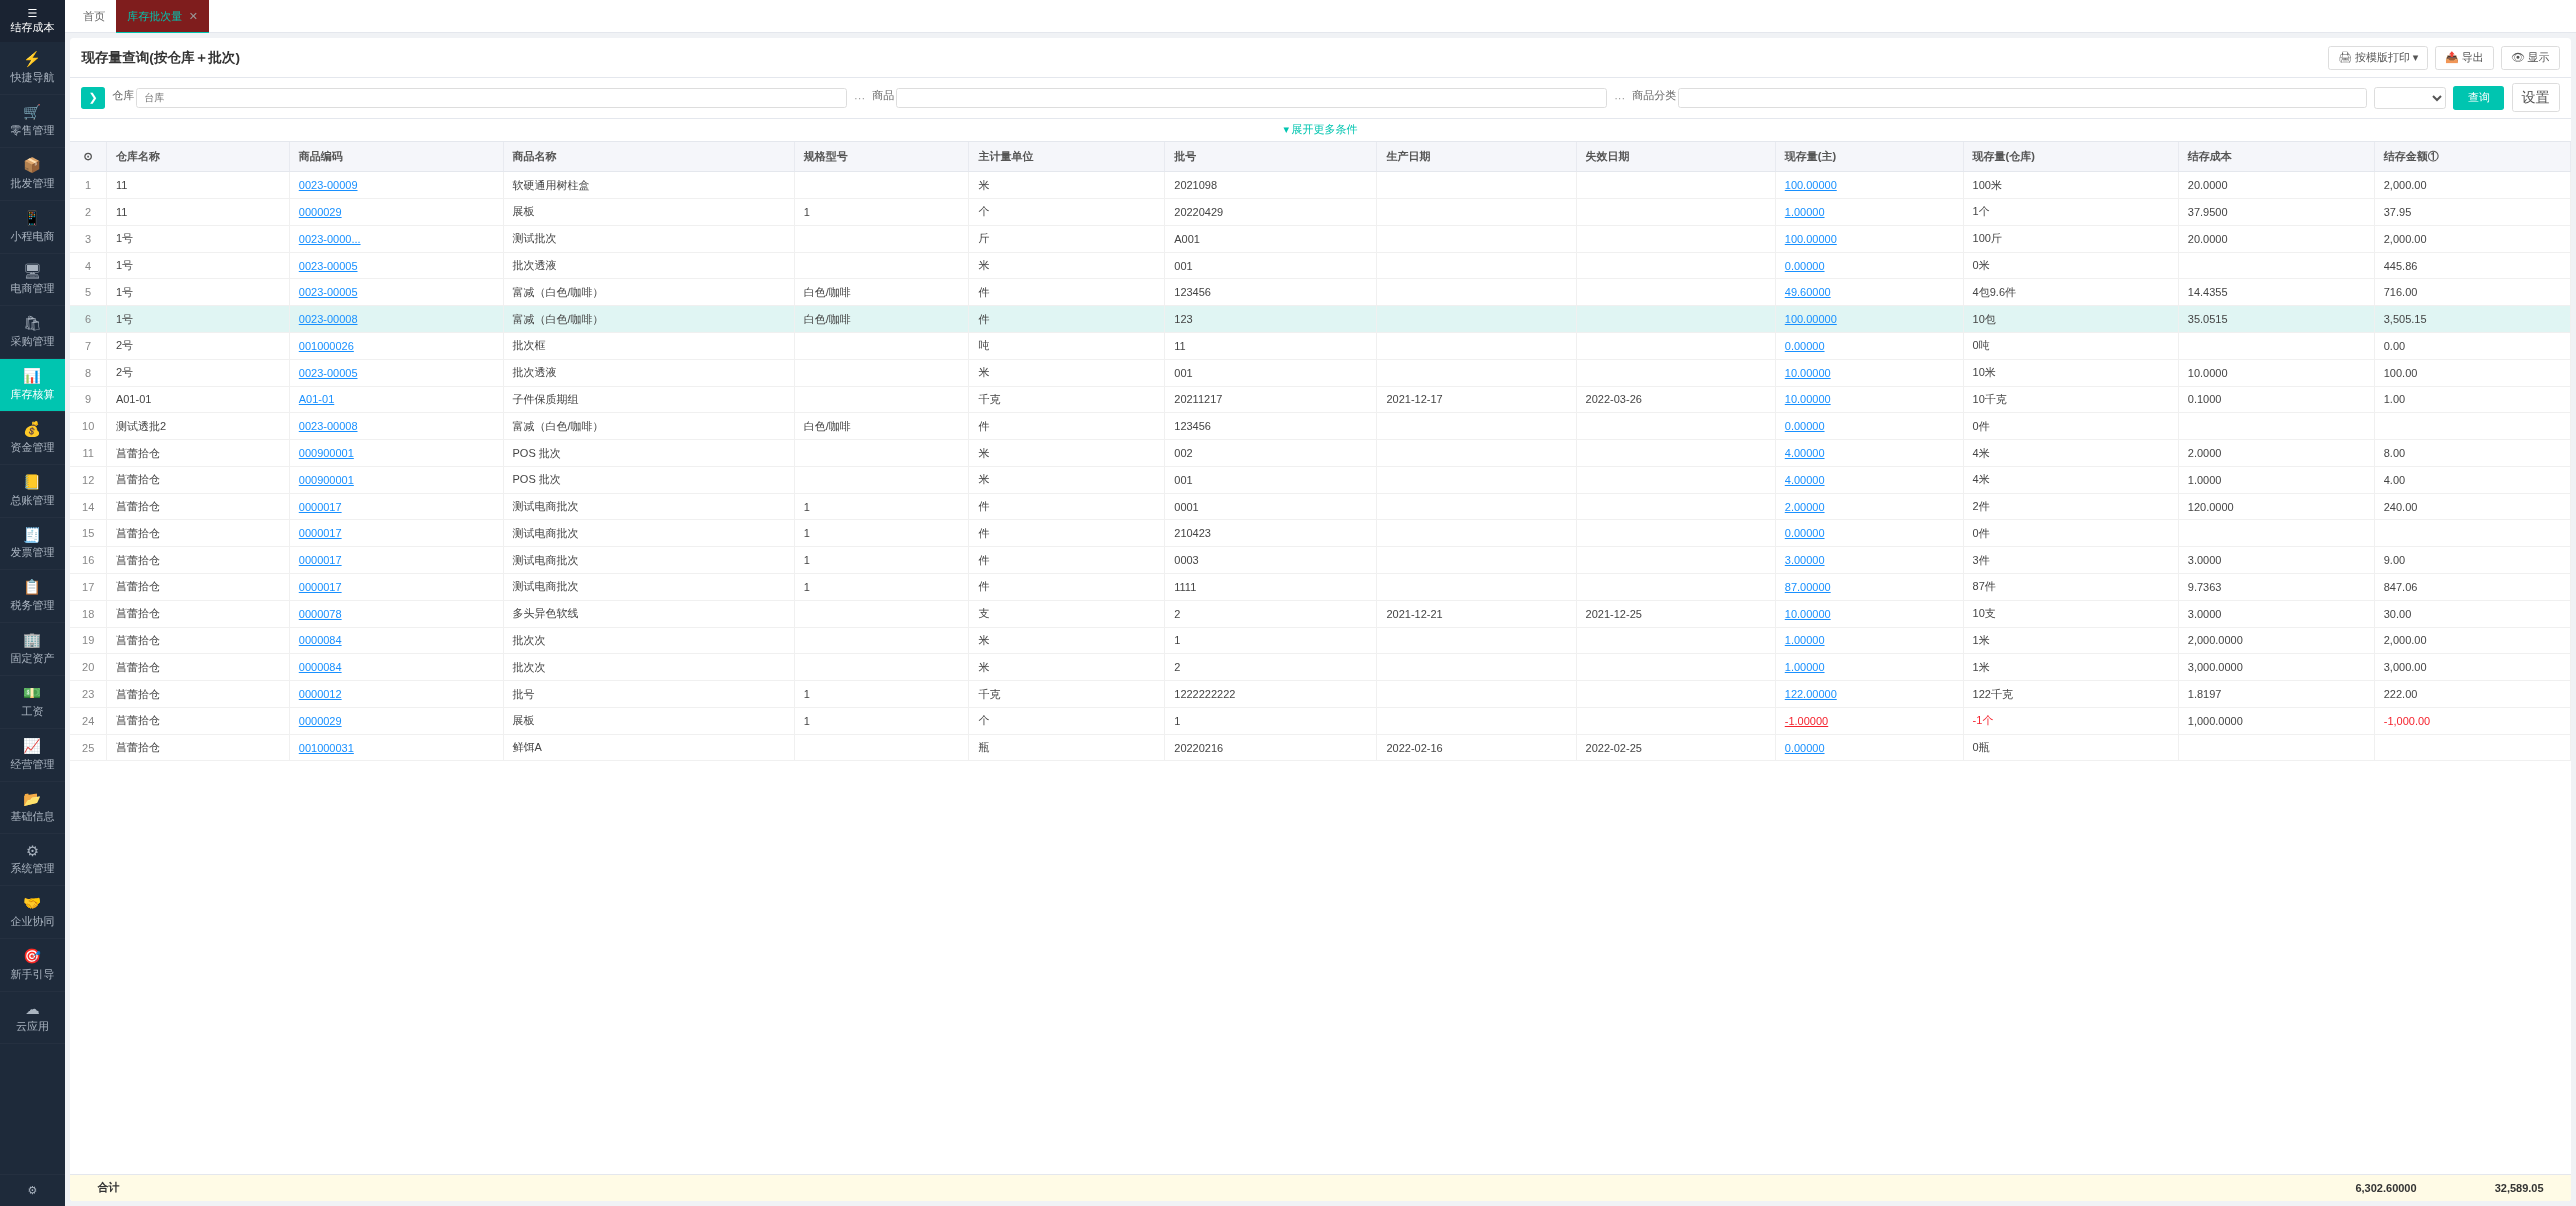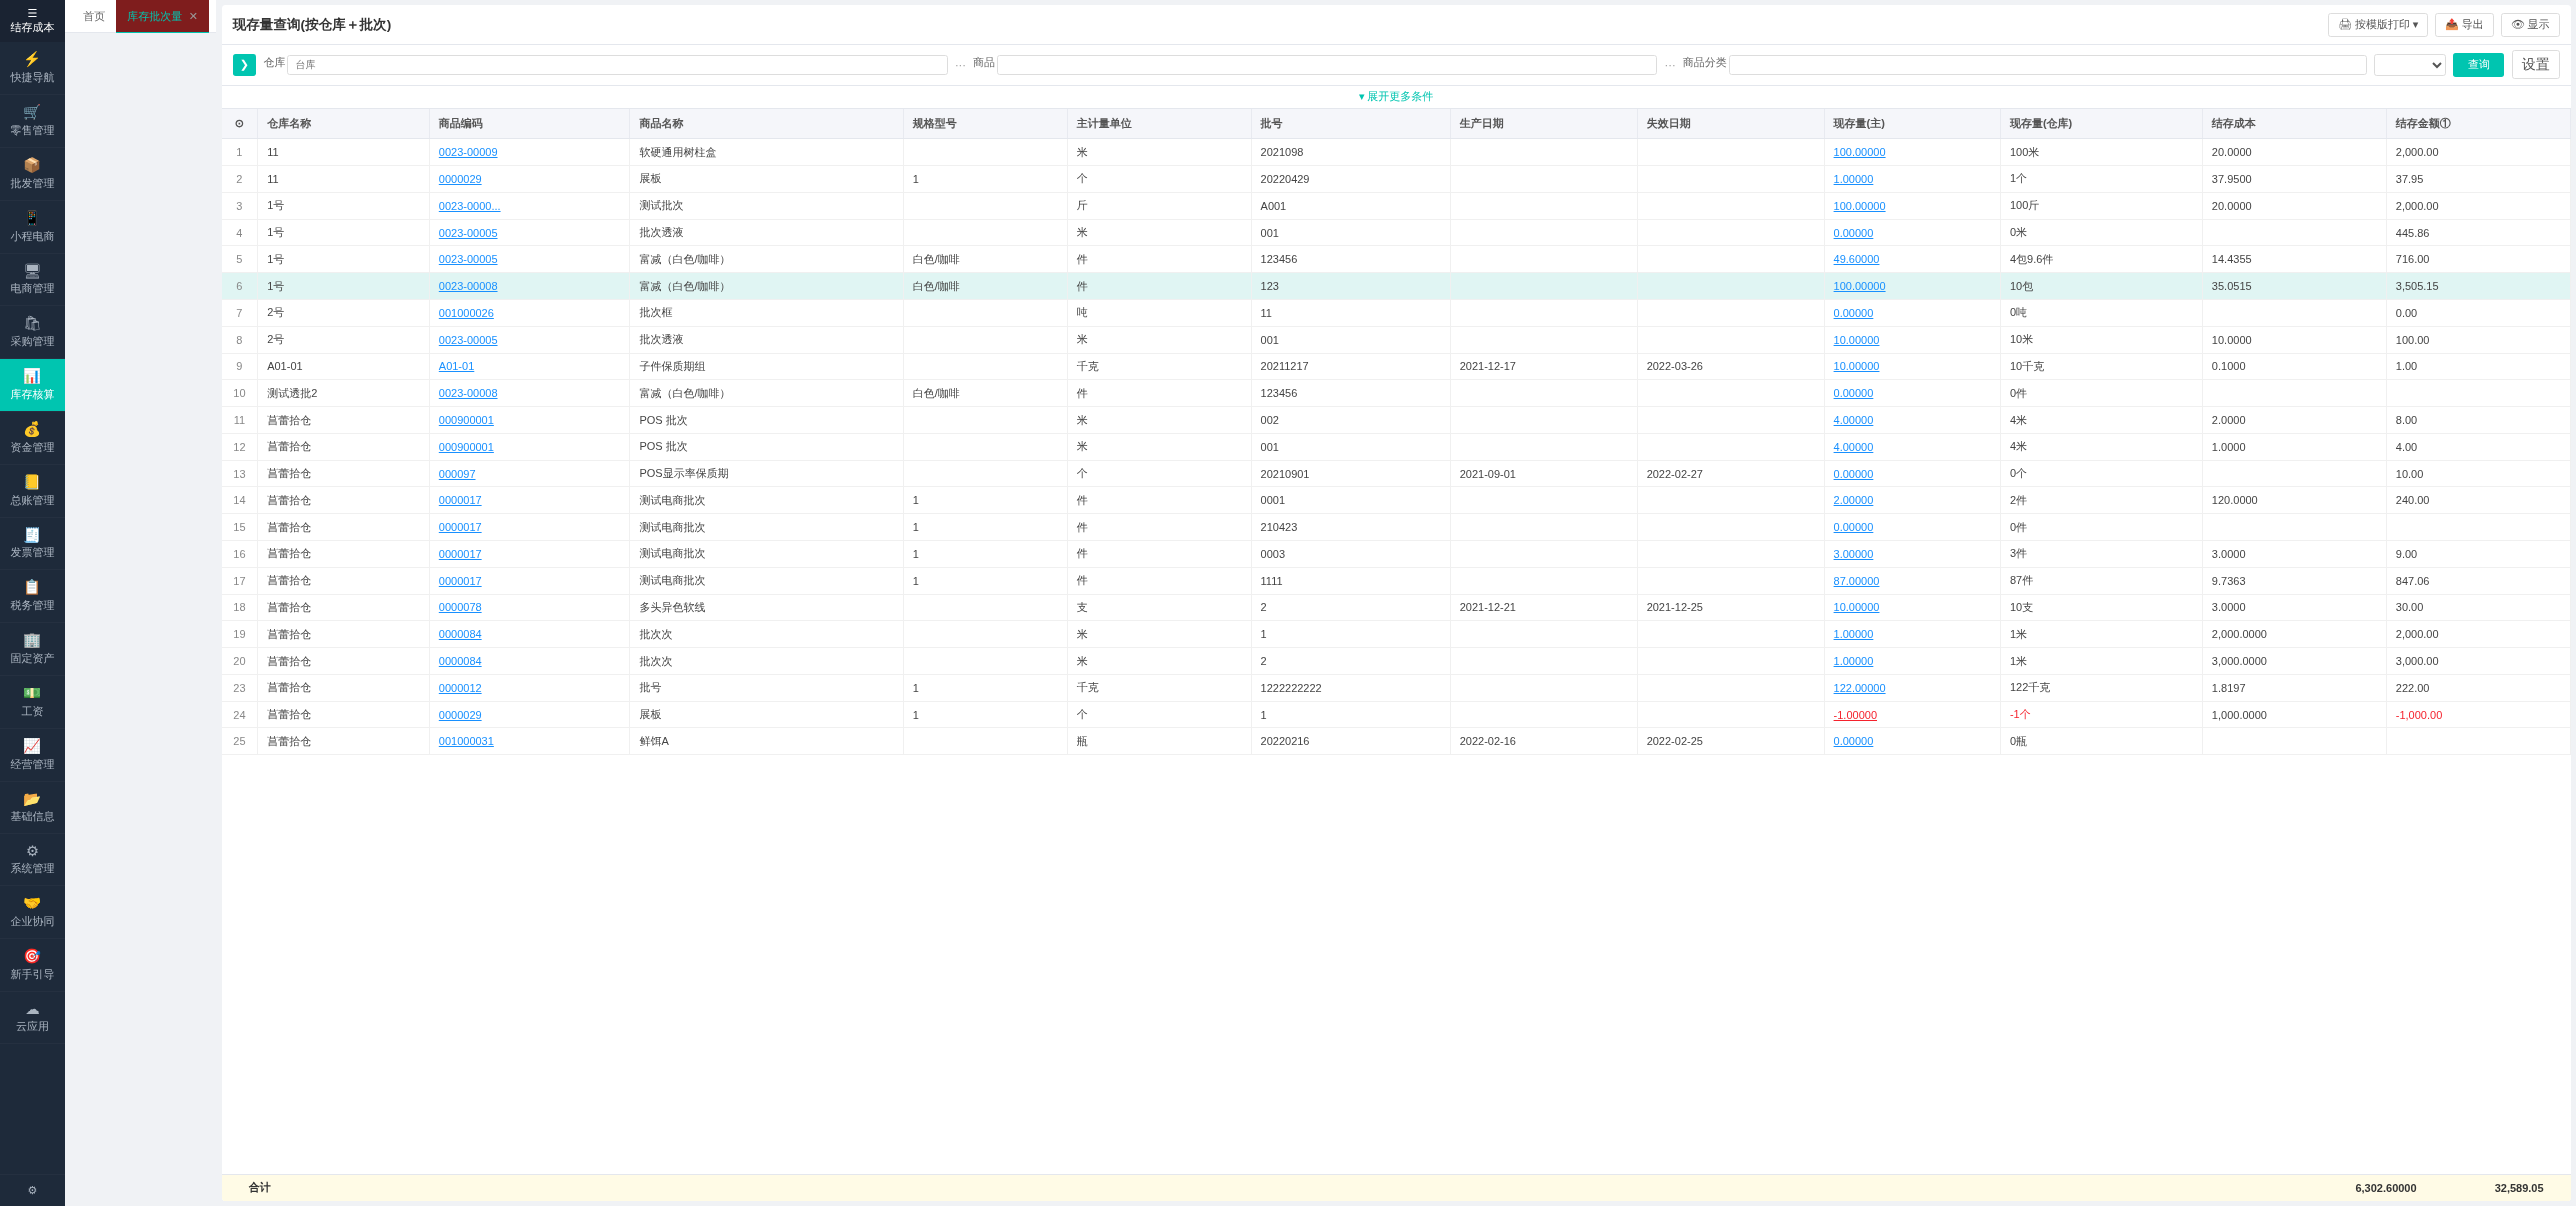--- a/index.html
+++ b/index.html
@@ -41,21 +41,21 @@
       text-align: center;
       cursor: pointer;
       color: #aab4c0;
       border-top: 0.9px solid #253040;
     }
 
     
     .main {
       flex: 1;
       display: flex;
-      flex-direction: row;
+      flex-direction: column;
       overflow: hidden;
       background: #f0f2f5;
     }
 
     
     .tab-bar {
       background: #fff;
       border-bottom: 0.9px solid #e4e7ed;
       display: flex;
       align-items: center;
@@ -626,35 +626,20 @@
       <td>米</td>
       <td>001</td>
       <td></td>
       <td></td>
       <td><span class="link-cell ">4.00000</span></td>
       <td class="">4米</td>
       <td>1.0000</td>
       <td class="">4.00</td>
     </tr>
             <tr>
-      <td>13</td>
-      <td>菖蕾拾仓</td>
-      <td><span class="link-cell">000097</span></td>
-      <td>POS显示率保质期</td>
-      <td></td>
-      <td>个</td>
-      <td>20210901</td>
-      <td>2021-09-01</td>
-      <td>2022-02-27</td>
-      <td><span class="link-cell ">0.00000</span></td>
-      <td class="">0个</td>
-      <td></td>
-      <td class="">10.00</td>
-    </tr>
-            <tr>
       <td>14</td>
       <td>菖蕾拾仓</td>
       <td><span class="link-cell">0000017</span></td>
       <td>测试电商批次</td>
       <td>1</td>
       <td>件</td>
       <td>0001</td>
       <td></td>
       <td></td>
       <td><span class="link-cell ">2.00000</span></td>

